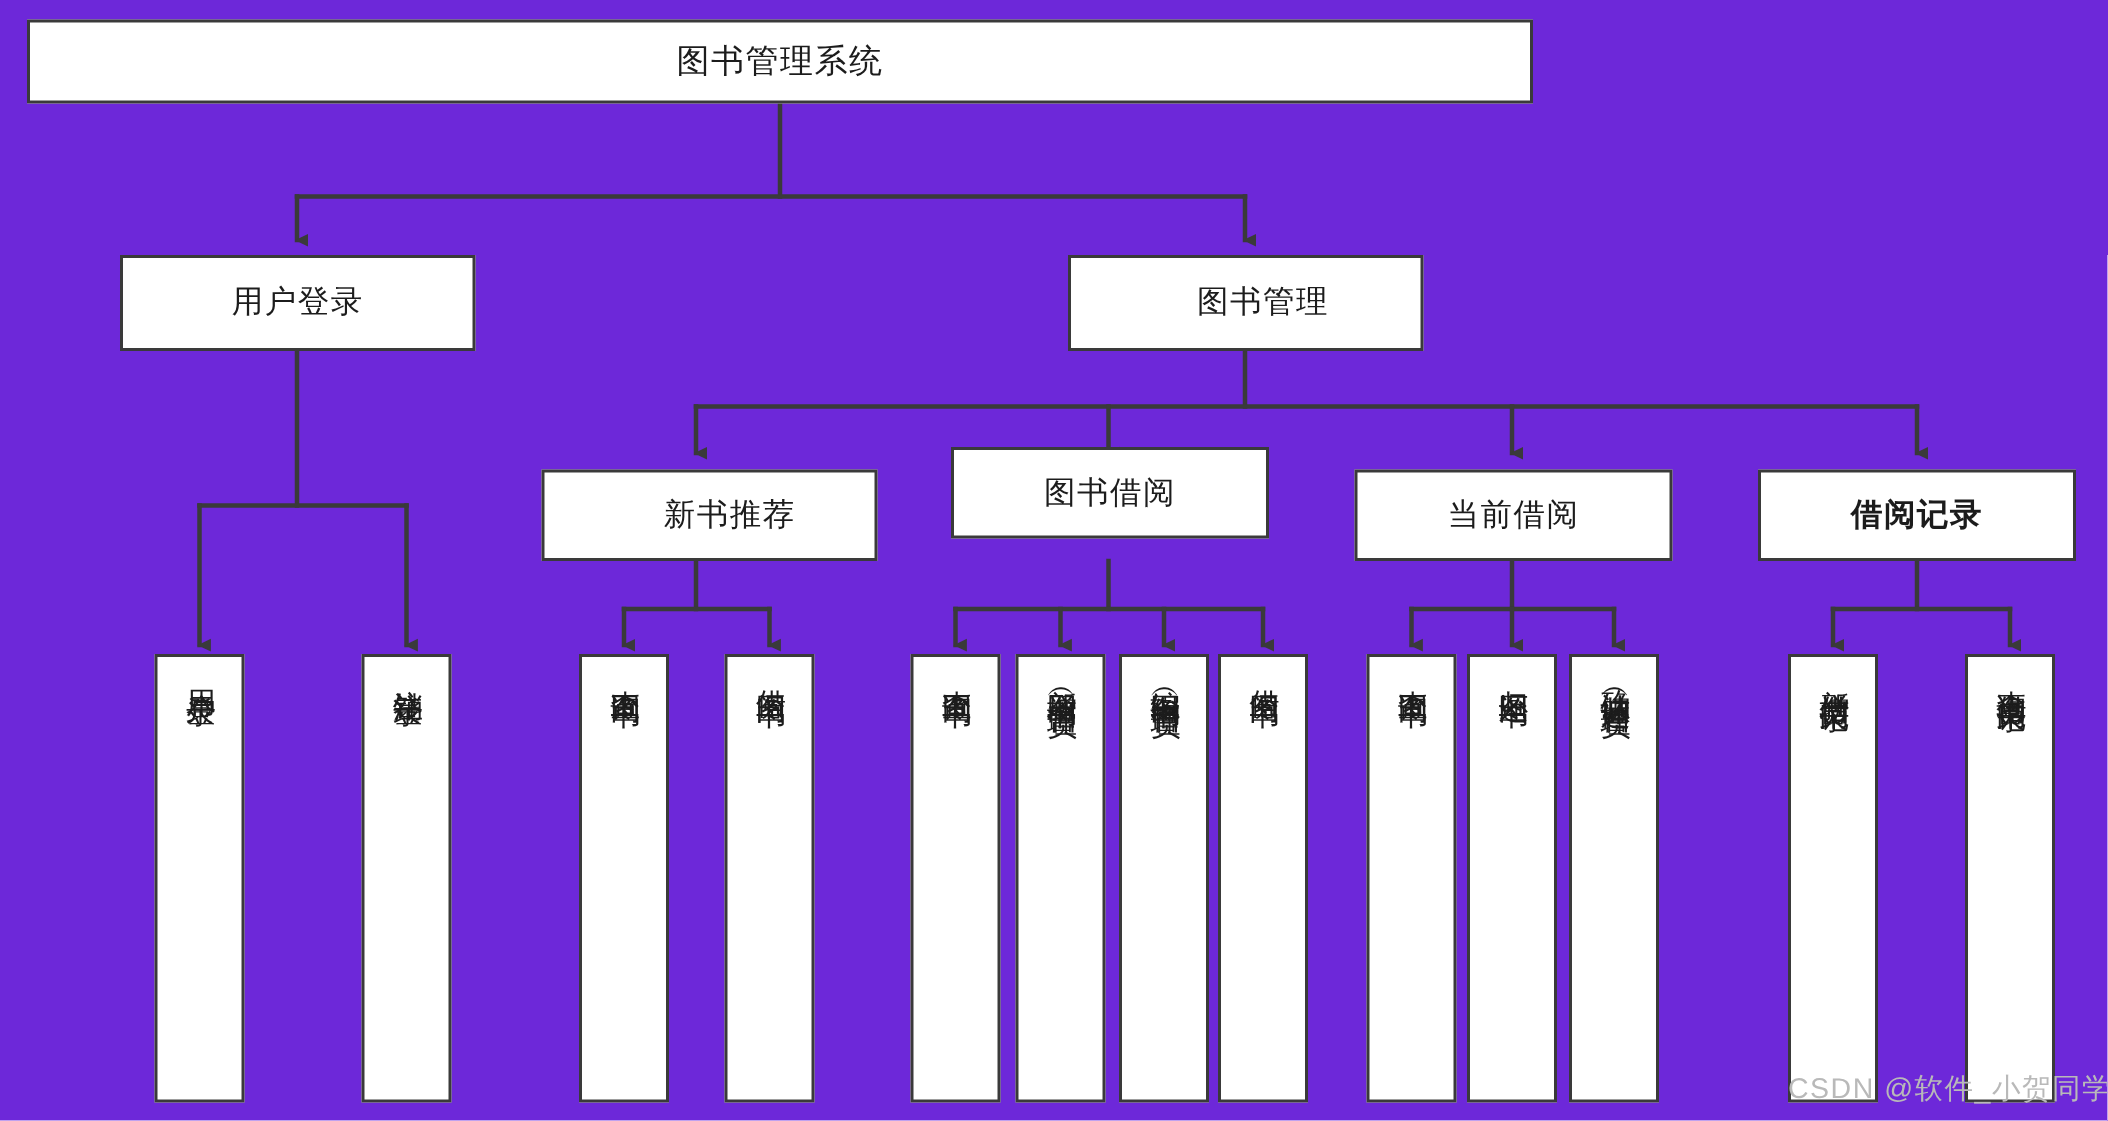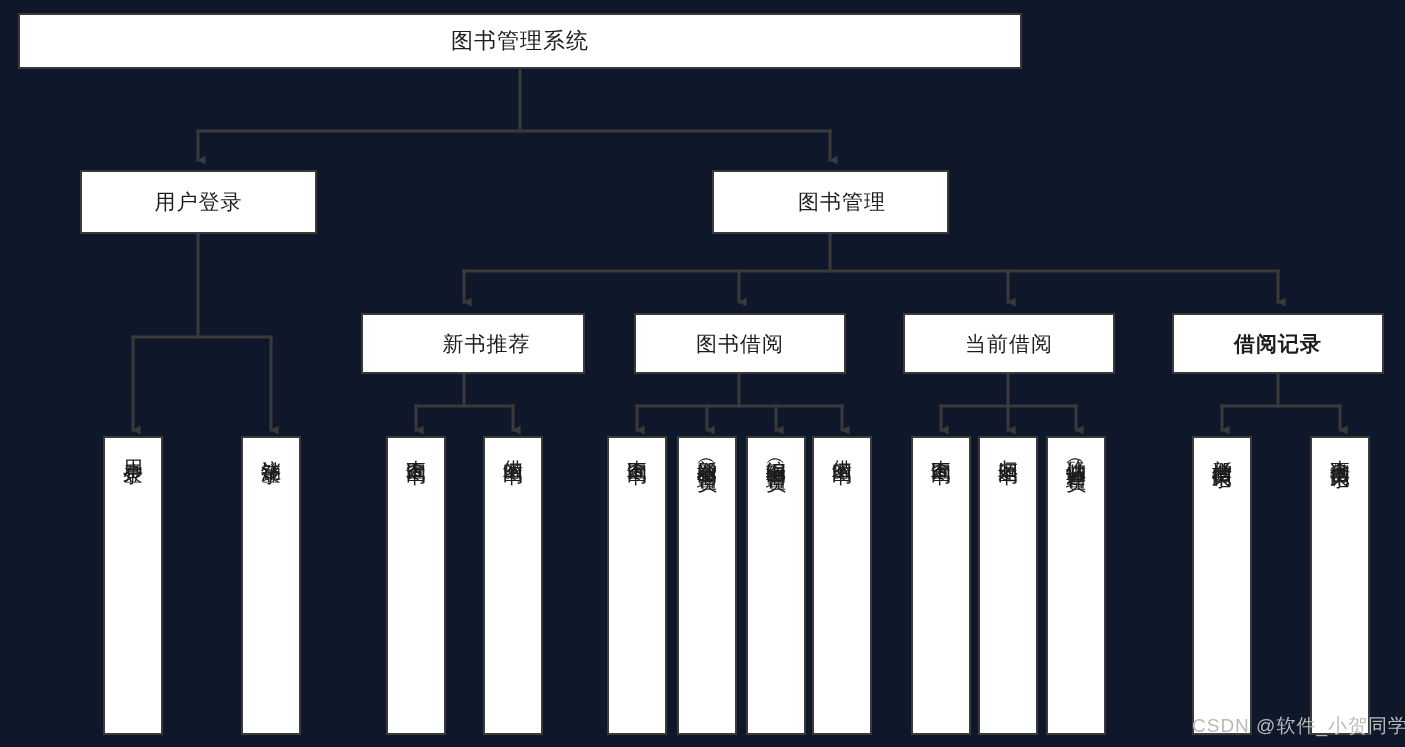--- a/index.html
+++ b/index.html
@@ -8,21 +8,21 @@
     padding: 0;
     background: #ffffff;
   }
   body {
     font-family: "Liberation Sans", "DejaVu Sans", sans-serif;
   }
   #diagram-root {
     position: relative;
     width: 1405px;
     height: 747px;
-    background: #0f172a;
+    background: #6d28d9;
     overflow: hidden;
   }
   svg.wires {
     position: absolute;
     left: 0;
     top: 0;
     width: 1405px;
     height: 747px;
     pointer-events: none;
   }
@@ -131,21 +131,21 @@
   <div class="node horiz" style="left:80px; top:170px; width:237px; height:64px;">
     <span>用户登录</span>
   </div>
   <div class="node horiz" style="left:712px; top:170px; width:237px; height:64px;padding-left:23px;">
     <span>图书管理</span>
   </div>
 
   <div class="node horiz" style="left:361px; top:313px; width:224px; height:61px;padding-left:27px;">
     <span>新书推荐</span>
   </div>
-  <div class="node horiz" style="left:634px; top:313px; width:212px; height:61px;">
+  <div class="node horiz" style="left:634px; top:298px; width:212px; height:61px;">
     <span>图书借阅</span>
   </div>
   <div class="node horiz" style="left:903px; top:313px; width:212px; height:61px;">
     <span>当前借阅</span>
   </div>
   <div class="node horiz" style="left:1172px; top:313px; width:212px; height:61px;font-weight:bold;">
     <span>借阅记录</span>
   </div>
 
   <div class="node leaf" style="left:103px; top:436px; width:60px; height:299px;">

